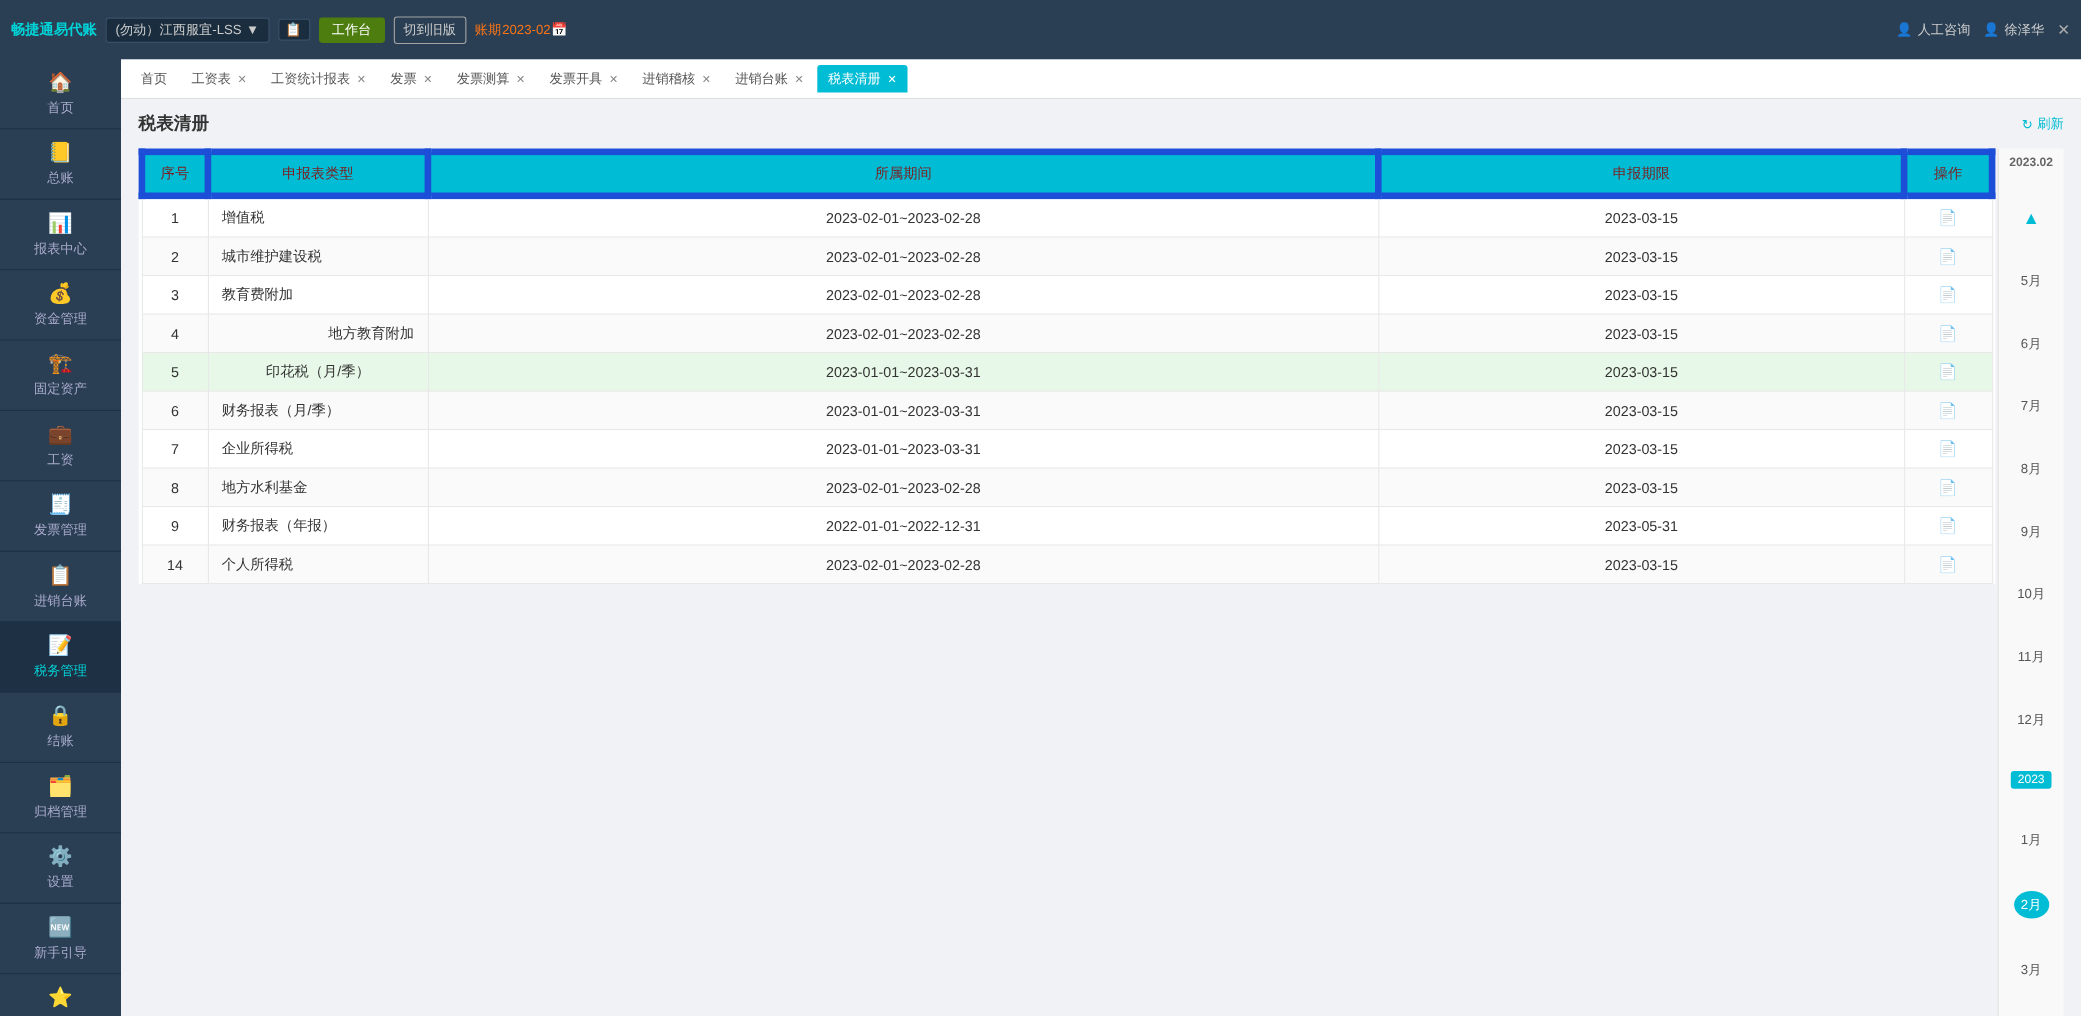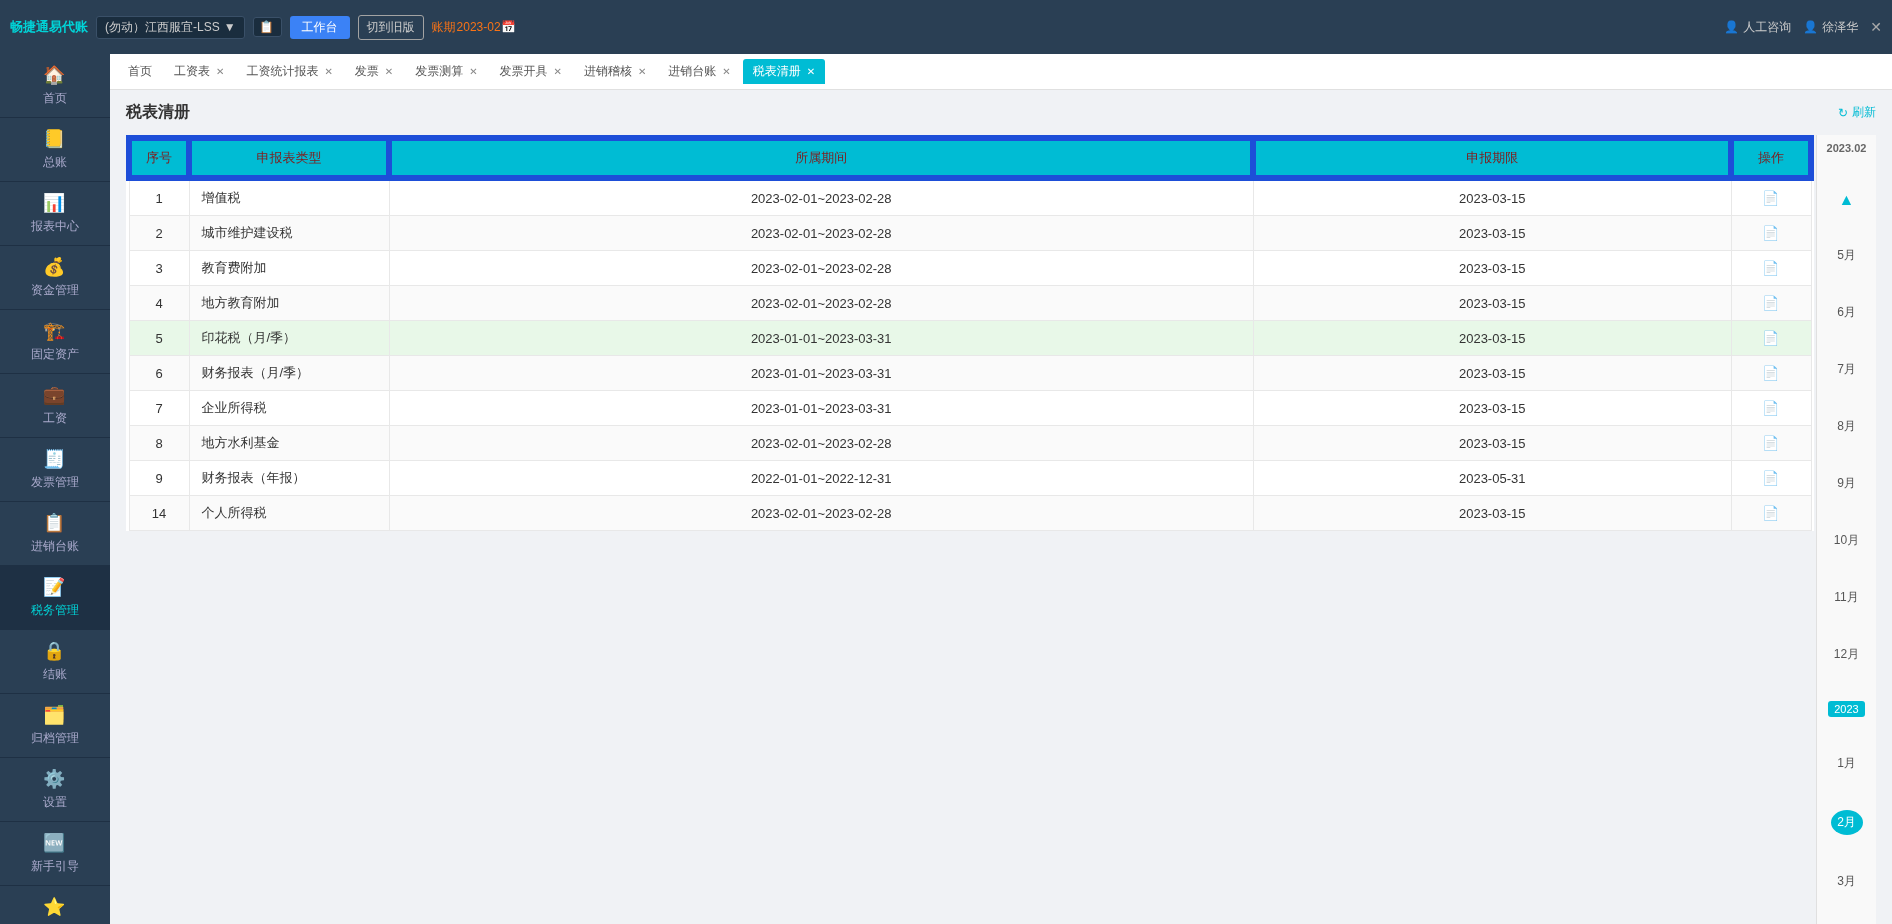--- a/index.html
+++ b/index.html
@@ -36,21 +36,21 @@
     .top-bar-icon-btn {
       background: #1a2d3e;
       border: 1px solid #3a5068;
       color: #ccc;
       padding: 2px 6px;
       border-radius: 3px;
       cursor: pointer;
       font-size: 12px;
     }
     .top-bar-workbench {
-      background: #3b82f6;
+      background: #4d7c0f;
       color: white;
       border: none;
       padding: 3px 12px;
       border-radius: 3px;
       cursor: pointer;
       font-size: 12px;
     }
     .top-bar-switch {
       background: #2a3f54;
       border: 1px solid #a3a3a3;
@@ -455,30 +455,30 @@
       <td>3</td>
       <td style="text-align:left;">教育费附加</td>
       <td>2023-02-01~2023-02-28</td>
       <td>2023-03-15</td>
       <td>
         <span class="action-icon" title="查看详情">📄</span>
       </td>
     </tr>
                 <tr>
       <td>4</td>
-      <td style="text-align:left;">地方教育附加</td>
+      <td style="text-align:right;">地方教育附加</td>
       <td>2023-02-01~2023-02-28</td>
       <td>2023-03-15</td>
       <td>
         <span class="action-icon" title="查看详情">📄</span>
       </td>
     </tr>
                 <tr class="highlighted">
       <td>5</td>
-      <td style="text-align:left;">印花税（月/季）</td>
+      <td style="text-align:center;">印花税（月/季）</td>
       <td>2023-01-01~2023-03-31</td>
       <td>2023-03-15</td>
       <td>
         <span class="action-icon" title="查看详情">📄</span>
       </td>
     </tr>
                 <tr>
       <td>6</td>
       <td style="text-align:left;">财务报表（月/季）</td>
       <td>2023-01-01~2023-03-31</td>

